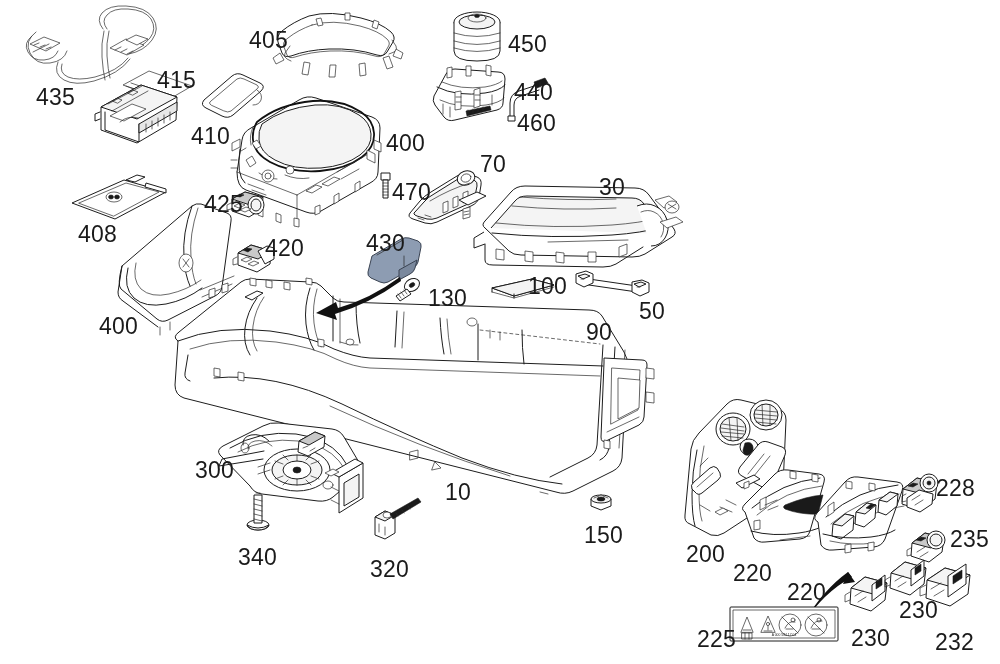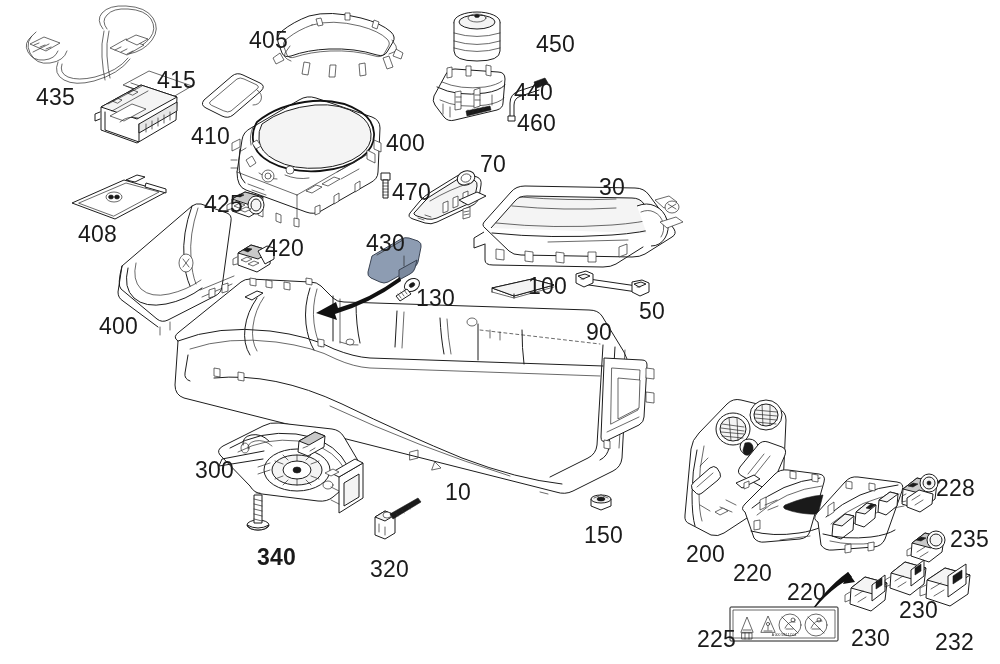--- a/index.html
+++ b/index.html
@@ -552,38 +552,38 @@
       <path class="ln-t" d="M926,585 l-6,3 l0,8 l6,-2"></path>
       <path class="ln-t" d="M931,589 l10,-6 M934,596 l10,-6"></path>
     </g>
 
   </svg>
 
   <div class="callout" style="left:36px;top:86px;">435</div>
   <div class="callout" style="left:157px;top:69px;">415</div>
   <div class="callout" style="left:191px;top:125px;">410</div>
   <div class="callout" style="left:249px;top:29px;">405</div>
-  <div class="callout" style="left:508px;top:33px;margin-left:28px;">450</div>
+  <div class="callout" style="left:508px;top:33px;">450</div>
   <div class="callout" style="left:514px;top:72px;margin-top:9px;">440</div>
   <div class="callout" style="left:517px;top:112px;">460</div>
   <div class="callout" style="left:386px;top:132px;">400</div>
   <div class="callout" style="left:392px;top:181px;">470</div>
   <div class="callout" style="left:480px;top:153px;">70</div>
   <div class="callout" style="left:599px;top:176px;">30</div>
   <div class="callout" style="left:78px;top:223px;">408</div>
   <div class="callout" style="left:204px;top:193px;">425</div>
   <div class="callout" style="left:265px;top:237px;">420</div>
   <div class="callout" style="left:366px;top:232px;">430</div>
-  <div class="callout" style="left:416px;top:287px;text-align:center;">130</div>
+  <div class="callout" style="left:428px;top:287px;text-align:center;">130</div>
   <div class="callout" style="left:528px;top:275px;text-align:right;">100</div>
   <div class="callout" style="left:639px;top:300px;">50</div>
   <div class="callout" style="left:586px;top:321px;">90</div>
   <div class="callout" style="left:99px;top:315px;">400</div>
   <div class="callout" style="left:195px;top:459px;">300</div>
-  <div class="callout" style="left:257px;top:546px;font-weight:bold;">340</div>
+  <div class="callout" style="left:238px;top:546px;">340</div>
   <div class="callout" style="left:370px;top:558px;">320</div>
   <div class="callout" style="left:445px;top:481px;">10</div>
   <div class="callout" style="left:584px;top:524px;">150</div>
   <div class="callout" style="left:686px;top:543px;">200</div>
   <div class="callout" style="left:733px;top:562px;">220</div>
   <div class="callout" style="left:787px;top:581px;">220</div>
   <div class="callout" style="left:697px;top:628px;">225</div>
   <div class="callout" style="left:936px;top:477px;">228</div>
   <div class="callout" style="left:950px;top:528px;">235</div>
   <div class="callout" style="left:851px;top:627px;">230</div>

